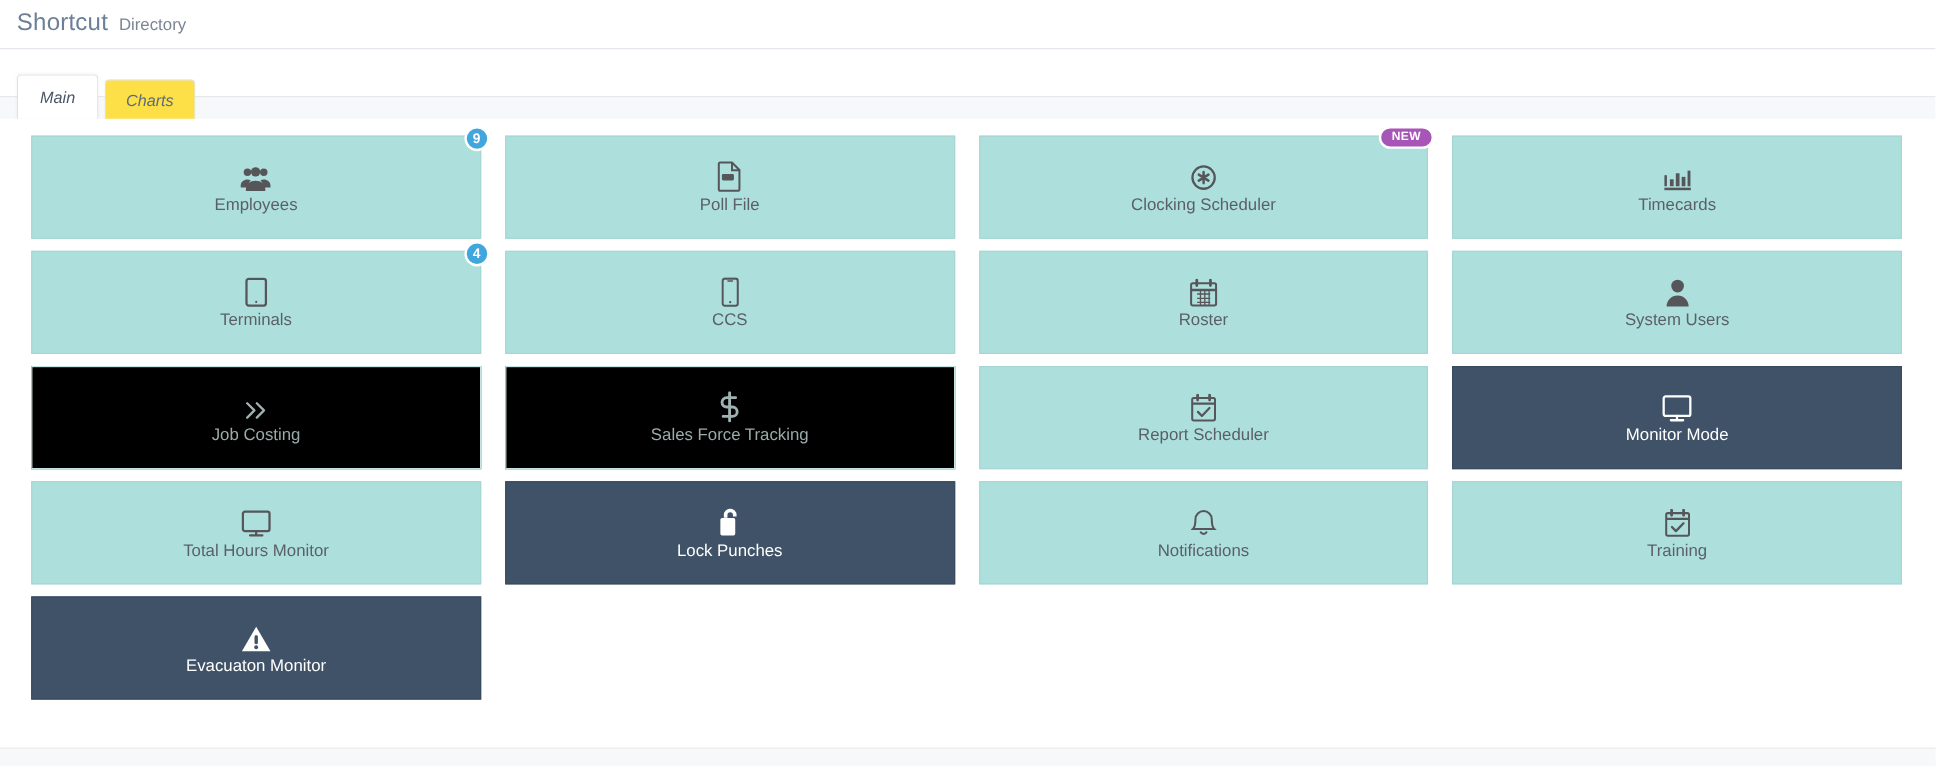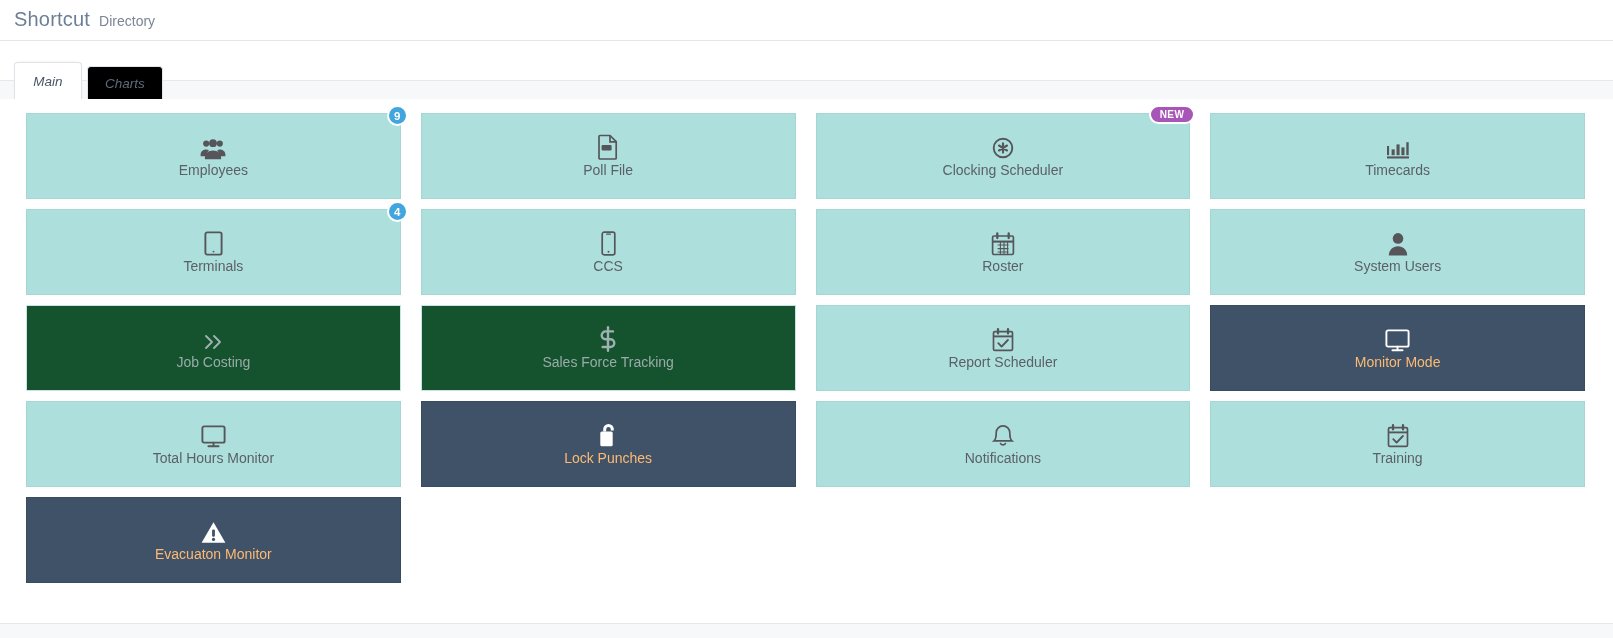--- a/index.html
+++ b/index.html
@@ -65,21 +65,21 @@
     min-width: 68px;
     padding: 0 17px;
     display: flex;
     align-items: center;
     justify-content: center;
     font-size: 13.5px;
     color: #5d6b7d;
     border: 1px solid #e2e5e9;
     border-bottom: none;
     border-radius: 4px 4px 0 0;
-    background: #000000;
+    background: #fde047;
     margin-right: 5px;
     cursor: pointer;
     user-select: none;
   }
   .tab.active {
     background: #ffffff;
     color: #4a5667;
     border-color: #dfe3e8;
     height: 37px;
     box-shadow: 0 -1px 2px rgba(0,0,0,0.04);
@@ -104,42 +104,42 @@
     align-items: center;
     justify-content: center;
     cursor: pointer;
     user-select: none;
   }
   .tile.dark {
     background: #3f5267;
     border-color: #394b5e;
   }
   .tile.disabled {
-    background: #14532d;
+    background: #000000;
     border-color: #c5e4e2;
     cursor: default;
   }
   .tile-icon {
     height: 26px;
     display: flex;
     align-items: flex-end;
     justify-content: center;
     color: #56565a;
     margin-bottom: 3px;
   }
   .tile.dark .tile-icon { color: #ffffff; }
   .tile.disabled .tile-icon { color: #9fb2b1; }
   .tile-icon svg { display: block; }
   .tile-label {
     font-size: 14px;
     color: #5b5f66;
     line-height: 1.1;
     text-align: center;
   }
-  .tile.dark .tile-label { color: #fdba74; }
+  .tile.dark .tile-label { color: #ffffff; }
   .tile.disabled .tile-label { color: #9aabaa; }
 
   
   .badge-count {
     position: absolute;
     top: -9px;
     right: -8px;
     min-width: 21px;
     height: 21px;
     padding: 0 5px;

